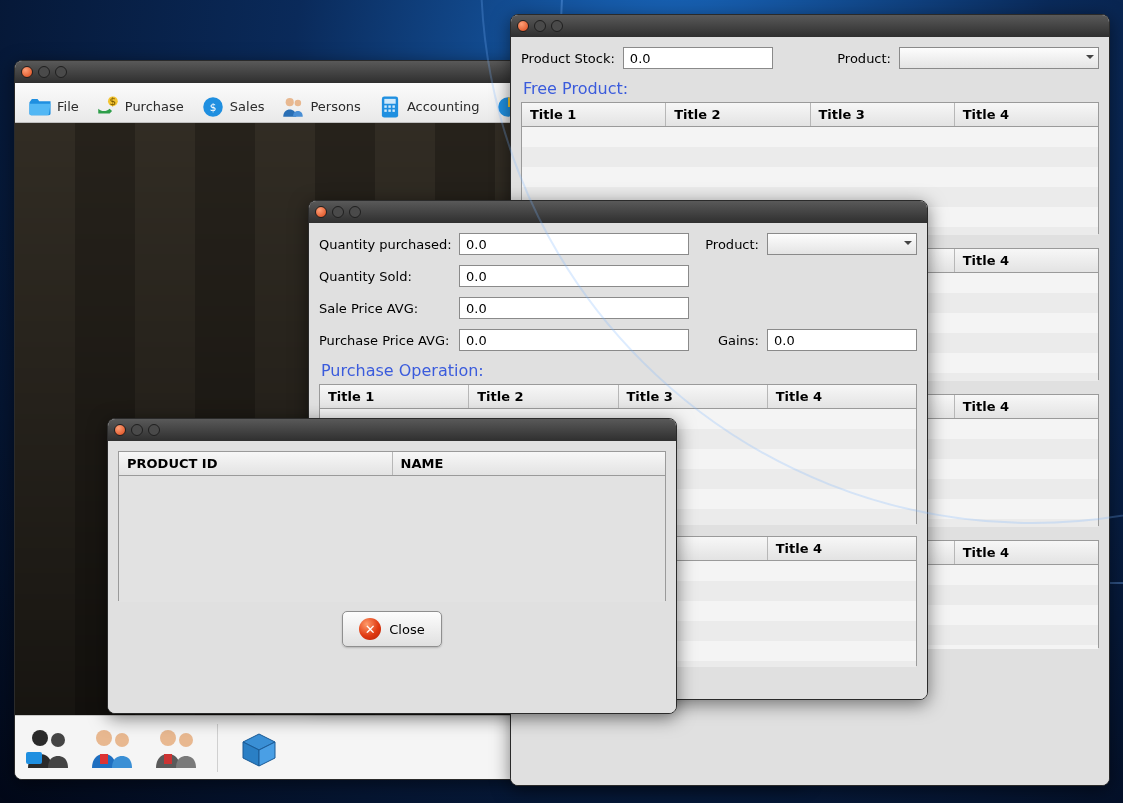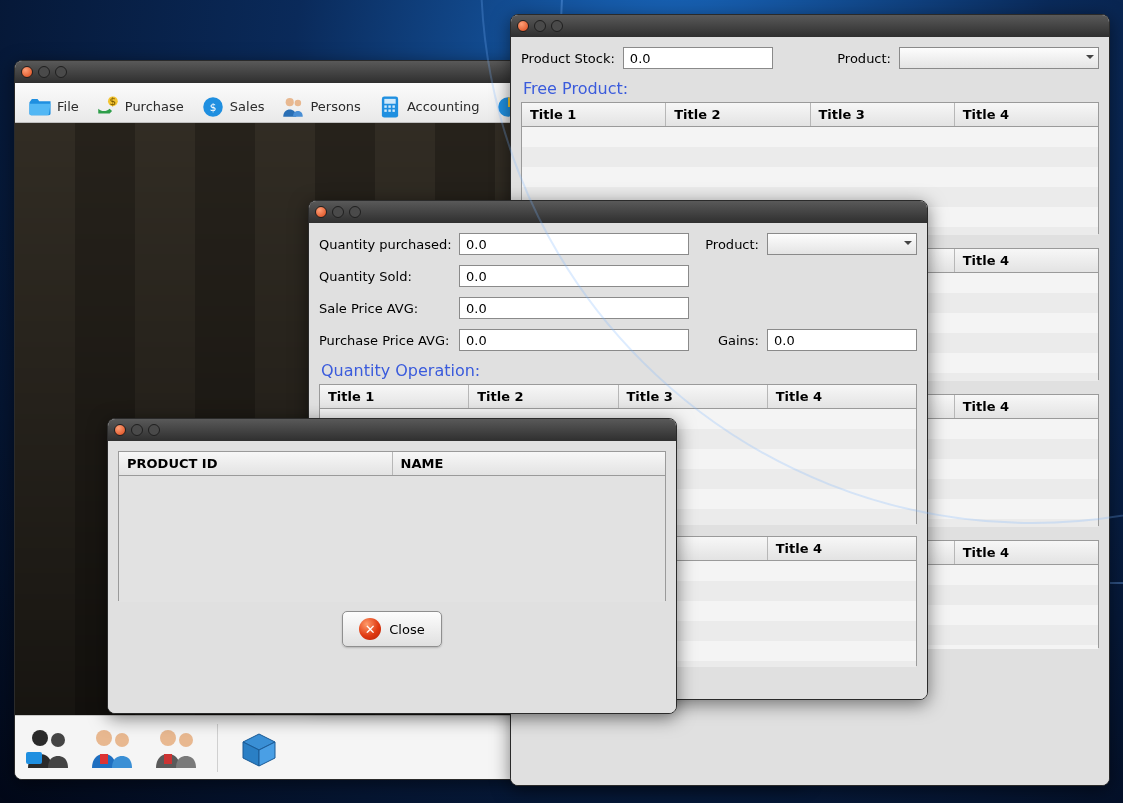--- a/index.html
+++ b/index.html
@@ -284,21 +284,21 @@
       <span class="lbl" style="width:132px">Sale Price AVG:</span>
       <input class="inp" style="width: 230px;" value="0.0">
     </div>
     <div class="row">
       <span class="lbl" style="width:132px">Purchase Price AVG:</span>
       <input class="inp" style="width: 230px;" value="0.0">
       <span style="flex:1"></span>
       <span class="lbl">Gains:</span>
       <input class="inp" style="width: 150px;" value="0.0">
     </div>
-    <div class="grouplabel">Quantity Operation:</div>
+    <div class="grouplabel">Purchase Operation:</div>
     <div class="tbl" style="height:140px;">
       <div class="thead">
         <div class="th">Title 1</div>
         <div class="th">Title 2</div>
         <div class="th">Title 3</div>
         <div class="th">Title 4</div>
       </div>
       <div class="tbody stripes" style="height:116px"></div>
     </div>
     <div style="height:12px"></div>

